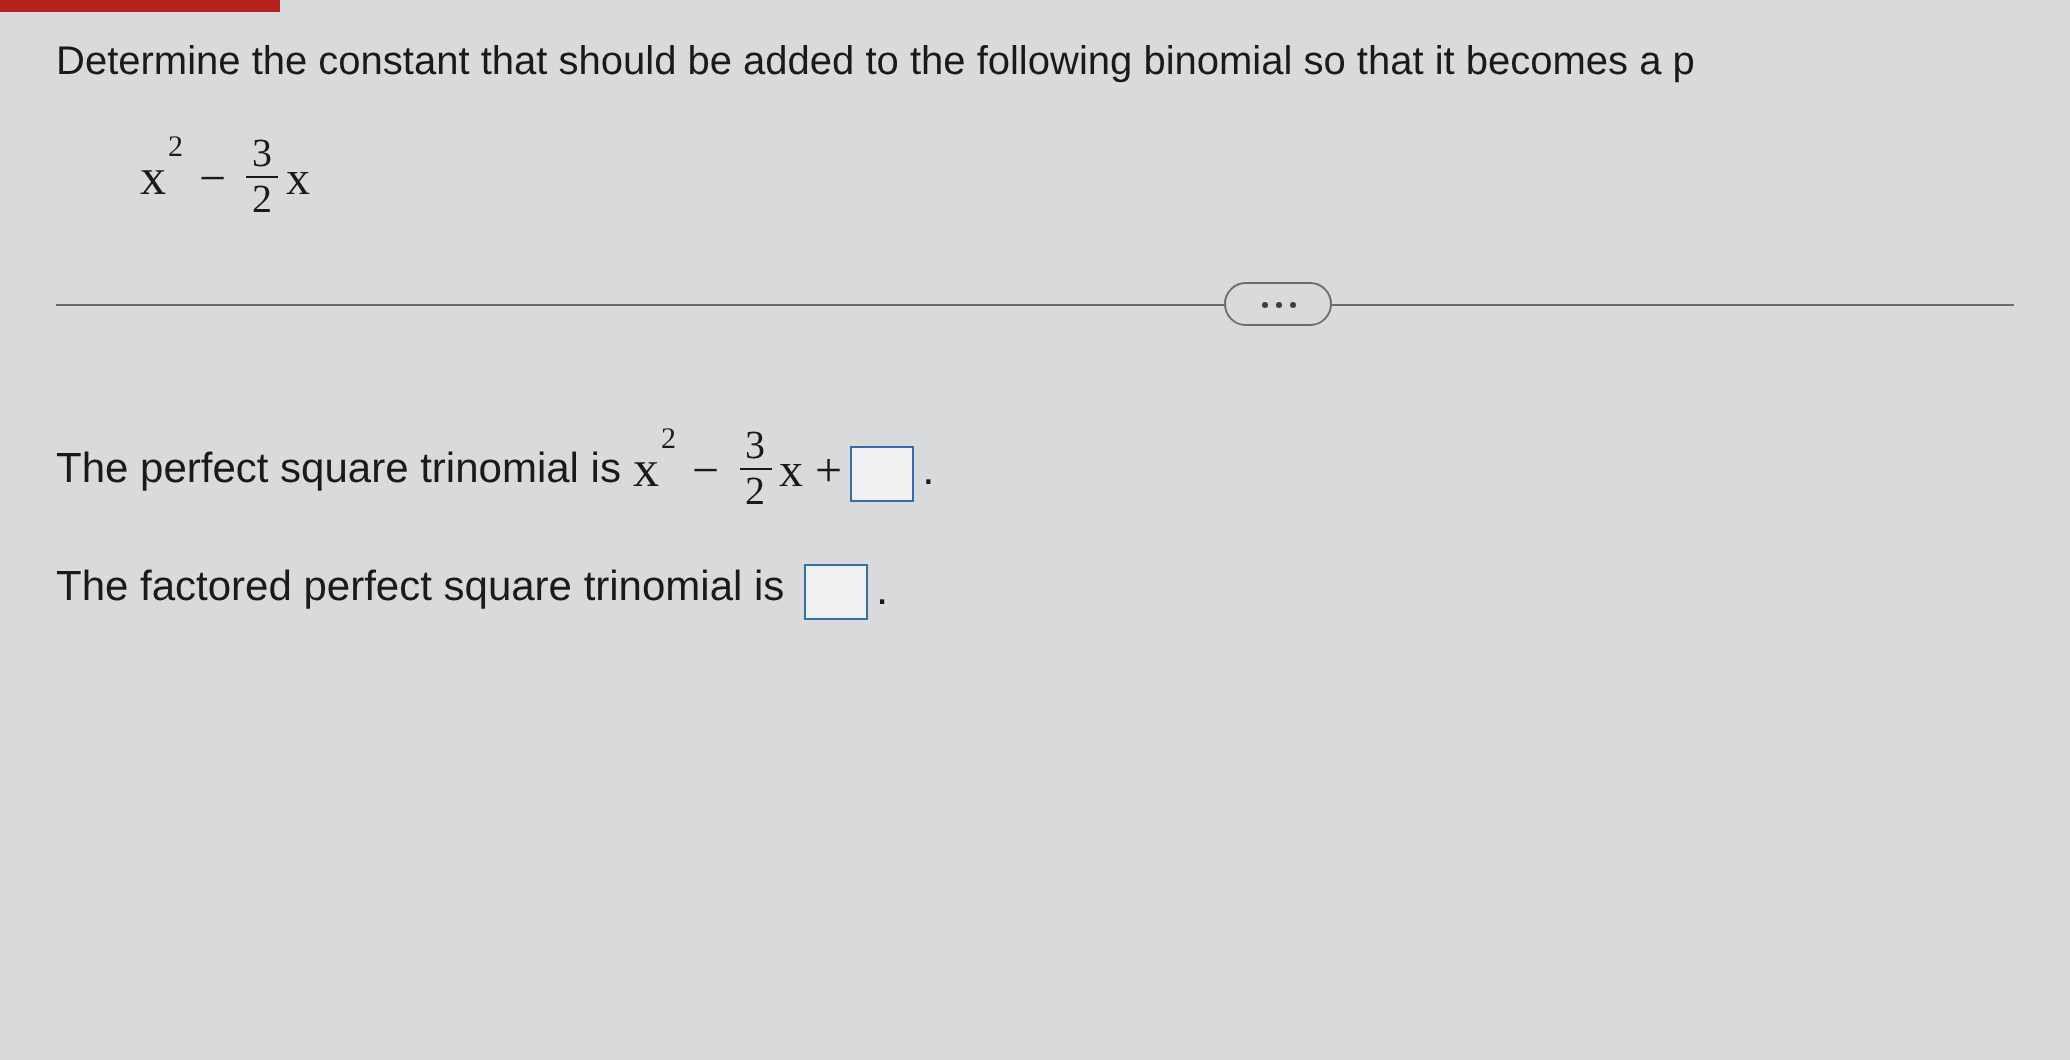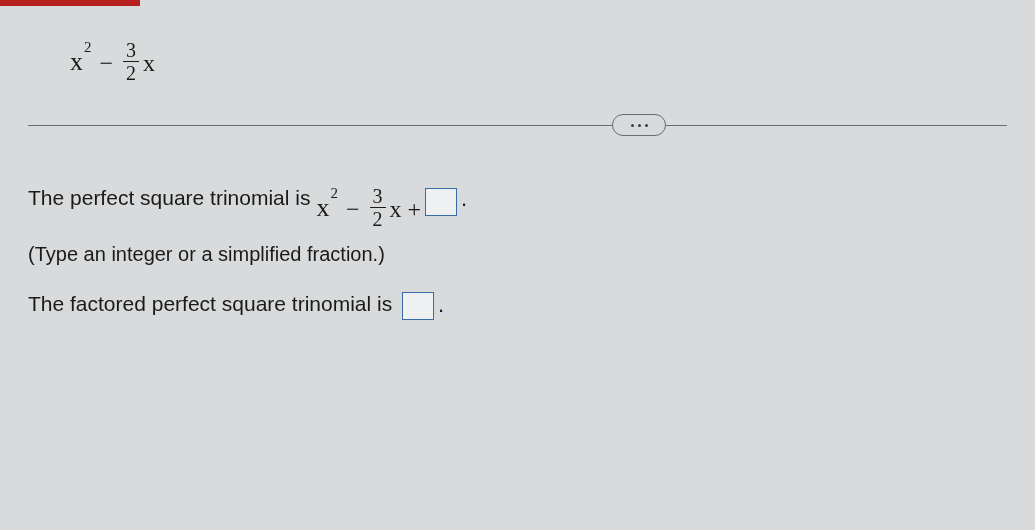--- a/index.html
+++ b/index.html
@@ -43,21 +43,21 @@
       width: 54px; height: 22px;
       background: #d8dadb;
       border: 1.5px solid #6a6c6e;
       border-radius: 11px;
       display: flex; align-items: center; justify-content: center;
       gap: 4px;
       cursor: pointer;
     }
     .ellipsis-badge .dot { width: 3px; height: 3px; background: #3b3d3f; border-radius: 50%; }
     .answer-area { padding: 60px 28px 0 28px; font-size: 21px; }
-    .answer-line1 { display: flex; flex-wrap: wrap; }
+    .answer-line1 { display: flex; align-items: center; flex-wrap: wrap; }
     .answer-line1 .lead { font-family: Arial, sans-serif; margin-right: 6px; }
     .answer-box {
       display: inline-block;
       width: 32px; height: 28px;
       border: 1.5px solid #3a6aa8;
       background: #eef0f1;
       margin-left: 4px;
       position: relative; top: 2px;
     }
     .answer-box.big { width: 32px; height: 28px; }
@@ -65,20 +65,21 @@
     .hint { margin-top: 14px; font-size: 20px; }
     .answer-line2 { margin-top: 26px; font-size: 21px; display: flex; }
     .answer-line2 .answer-box { top: 0; }
   </style>
 </head>
 <body>
 
 <div class="red-bar"></div>
 
 <div class="content">
+  <div class="problem-text">Determine the constant that should be added to the following binomial so that it becomes a p</div>
 
   <div class="expr-block">
     <span class="math">
       <span class="term">
         <span class="base">x</span>
         <span class="sup">2</span>
       </span>
       <span class="op">−</span>
       <span class="frac">
         <span class="num">3</span>
@@ -110,21 +111,20 @@
       <span class="frac">
         <span class="num">3</span>
         <span class="den">2</span>
       </span>
       <span class="trail">x +</span>
     </span>
     <span class="answer-box"></span>
     <span class="period">.</span>
   </div>
 
-  <div class="hint">(Type an integer or a simplified fraction.)</div>
 
   <div class="answer-line2">
     <span class="lead">The factored perfect square trinomial is</span>
     &nbsp;
     <span class="answer-box big"></span>
     <span class="period">.</span>
   </div>
 </div>
 
 </body></html>

